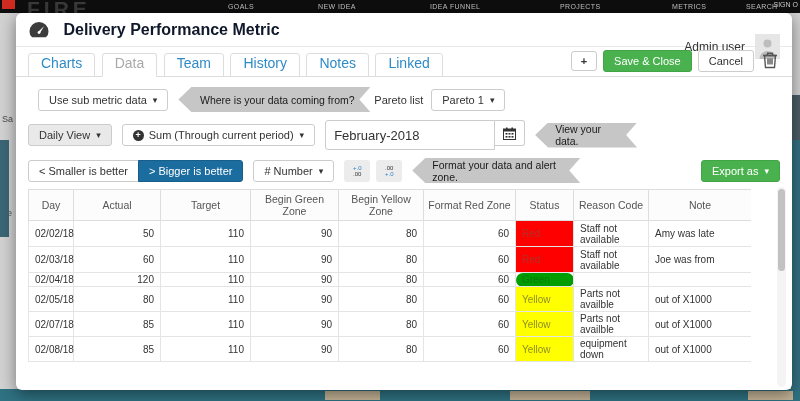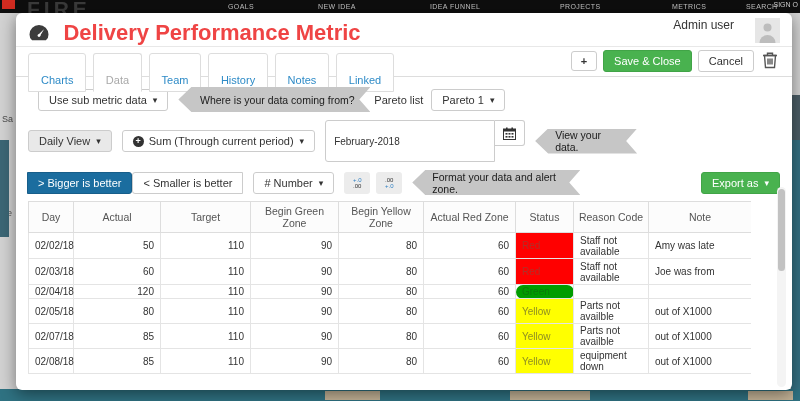--- a/index.html
+++ b/index.html
@@ -18,28 +18,28 @@
   .bg-right { position:absolute; right:0; top:140px; width:9px; height:261px; background:#347082; }
   .bg-bottom { position:absolute; left:0; top:389px; width:800px; height:12px; background:#2f7282; }
   .tan { position:absolute; top:2px; height:9px; background:#c3b296; }
 
   
   .modal { position:absolute; left:16px; top:13px; width:776px; height:377px; background:#ffffff;
            border-radius:6px; box-shadow:0 4px 16px rgba(0,0,0,.45); overflow:hidden; }
 
   .m-header { position:relative; height:34px; padding:7px 12px 0; border-bottom:1px solid #e8e8e8; }
   .gauge { vertical-align:middle; margin-right:9px; }
-  .m-title { display:inline-block; vertical-align:middle; font-size:22px; font-weight:bold; color:#ef4444; }
-  .user-box { position:absolute; right:12px; top:5px; display:flex; align-items:flex-start; gap:21px; }
+  .m-title { display:inline-block; vertical-align:middle; font-size:16px; font-weight:bold; color:#0f172a; }
+  .user-box { position:absolute; right:12px; top:21px; display:flex; align-items:center; gap:10px; }
   .user-name { font-size:12px; color:#333; }
   .avatar { width:25px; height:25px; background:#e6e6e6; display:block; }
 
   .tabs-row { position:relative; padding:6px 12px 0; border-bottom:1px solid #ddd; height:30px; }
-  .tab { display:inline-block; font-size:11px; color:#2e8bc7; background:#fff; border:1px solid #ddd;
-         border-radius:3px 3px 0 0; padding:20px 12px 5px; margin-right:2px; margin-bottom:-1px; cursor:pointer;text-align:right; }
+  .tab { display:inline-block; font-size:14px; color:#2e8bc7; background:#fff; border:1px solid #ddd;
+         border-radius:3px 3px 0 0; padding:1px 12px 5px; margin-right:2px; margin-bottom:-1px; cursor:pointer;text-align:right; }
   .tab.active { color:#a9a9a9; border-bottom-color:#fff; }
   .dlg-actions { position:absolute; right:12px; top:3px; display:flex; align-items:center; gap:6px; }
   .btn { display:inline-flex; align-items:center; justify-content:center; font-size:11px; border-radius:3px;
          border:1px solid #ccc; background:#fff; color:#333; padding:4px 10px; white-space:nowrap; cursor:pointer; }
   .btn-plus { padding:3px 9px; font-weight:bold; }
   .btn-green { background:#49b24f; border-color:#41a447; color:#fff; }
   .trash-btn { background:none; border:none; padding:0 2px; cursor:pointer; }
 
   .toolbar { display:flex; align-items:center; padding:0 12px; }
   .tb1 { margin-top:10px; }
@@ -50,21 +50,21 @@
   .dd::after { content:"▾"; margin-left:6px; font-size:9px; }
   .gap { width:10px; flex:none; }
   .callout { height:25px; display:flex; align-items:center; justify-content:center; background:#c6c6c6; color:#1a1a1a;
              font-size:10.5px; padding:0 14px 0 20px; flex:none;
              clip-path:polygon(0 50%, 13px 0, 100% 0, calc(100% - 11px) 50%, 100% 100%, 13px 100%); }
   .inline-label { font-size:11px; color:#333; margin:0 8px 0 4px; }
   .plus-circle { display:inline-block; width:11px; height:11px; border-radius:50%; background:#333; color:#fff;
                  font-size:9px; font-weight:bold; line-height:11px; text-align:center; margin-right:5px; }
   .plus-circle::before { content:"+"; }
   .date-group { display:flex; }
-  .date-input { width:170px; height:42px; border:1px solid #ccc; border-radius:3px 0 0 3px; font-size:10px;
+  .date-input { width:170px; height:30px; border:1px solid #ccc; border-radius:3px 0 0 3px; font-size:13px;
                 padding:0 8px; color:#333; font-family:"Liberation Sans", sans-serif; }
   .cal-btn { width:30px; height:26px; border:1px solid #ccc; border-left:none; border-radius:0 3px 3px 0;
              background:#fff; display:flex; align-items:center; justify-content:center; cursor:pointer; }
   .seg-left { border-radius:3px 0 0 3px; }
   .seg-right { border-radius:0 3px 3px 0; margin-left:-1px; background:#1b6d9f; border-color:#175e8a; color:#fff; }
   .mini-btn { width:26px; height:22px; border:none; background:#ececec; border-radius:3px; display:flex;
               flex-direction:column; align-items:center; justify-content:center; line-height:6px; cursor:pointer; padding:0; }
   .mini-btn span { font-size:6px; display:block; }
   .mini-blue { color:#2e7fc2; } .mini-dark { color:#333; }
   .spacer { flex:1; }
@@ -188,22 +188,22 @@
                 <rect x="8.5" y="9" width="2" height="1.6"></rect>
             </g>
           </svg>
         </button>
       </div>
       <span class="gap"></span>
       <div class="callout" style="width:102px">View your data.</div>
     </div>
 
     <div class="toolbar tb3">
+      <button class="btn seg-left">&lt; Smaller is better</button>
       <button class="btn seg-right">&gt; Bigger is better</button>
-      <button class="btn seg-left">&lt; Smaller is better</button>
       <span class="gap"></span>
       <button class="btn dd"># Number</button>
       <span class="gap"></span>
       <button class="mini-btn">
         <span class="mini-blue">+.0</span>
         <span class="mini-dark">.00</span>
       </button>
       <span class="gap" style="width:6px"></span>
       <button class="mini-btn">
         <span class="mini-dark">.00</span>
@@ -228,21 +228,21 @@
             <col style="width:75px">
             <col style="width:103px">
         </colgroup>
         <thead>
             <tr>
               <th>Day</th>
               <th>Actual</th>
               <th>Target</th>
               <th>Begin Green Zone</th>
               <th>Begin Yellow Zone</th>
-              <th>Actual Red Zone</th>
+              <th>Format Red Zone</th>
               <th>Status</th>
               <th>Reason Code</th>
               <th>Note</th>
             </tr>
           </thead>
         <tbody>
             <tr class="tall">
               <td class="c-day">02/02/18</td>
               <td class="c-num">50</td>
               <td class="c-num">110</td>

